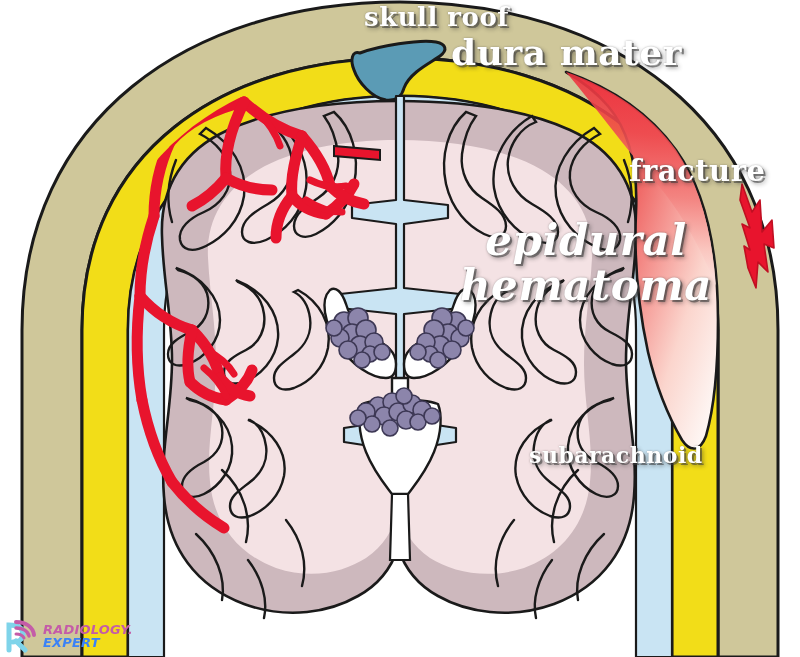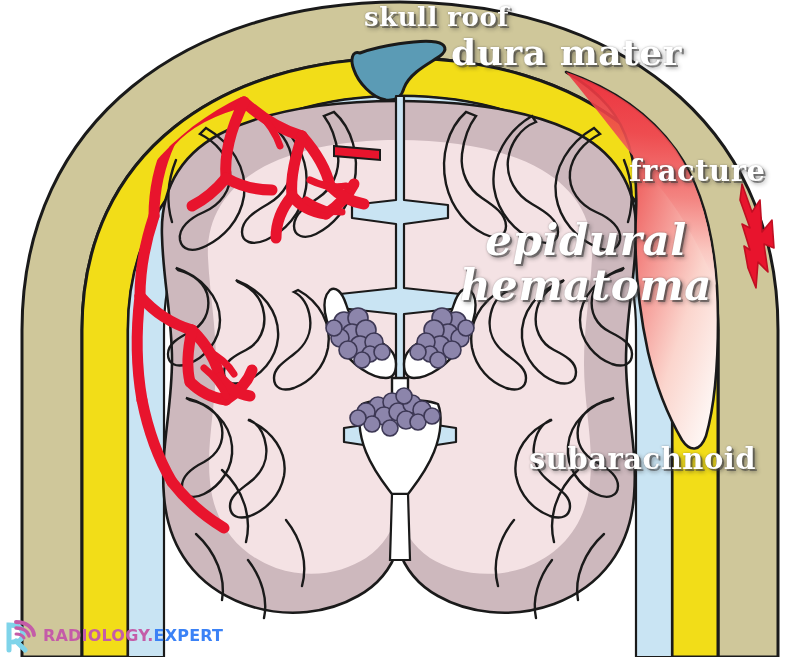--- a/index.html
+++ b/index.html
@@ -51,44 +51,45 @@
     font-size: 42px;
     text-align: center;
     font-style: italic;
   }
   #label-epidural-hematoma .l2 {
     display: block;
     text-align: left;
   }
   #label-subarachnoid-space {
     left: 529px; top: 444px;
-    font-size: 29px;
+    font-size: 22px;
     text-align: right;
   }
   #label-subarachnoid-space .l2 {
     display: block;
     text-align: right;
   }
   #logo {
     position: absolute;
     left: 5px;
     top: 619px;
     display: flex;
     align-items: center;
     gap: 4px;
   }
   #logo-mark { display: block; }
   #logo-text {
     display: flex;
-    flex-direction: row;
+    flex-direction: column;
     line-height: 1.0;
     font-family: "DejaVu Sans", sans-serif;
     font-weight: bold;
-    font-size: 16px;
+    font-size: 13px;
     letter-spacing: 0.2px;
+    font-style: italic;
   }
   #logo-word-radiology { color: #c45ca8; }
   #logo-word-expert { color: #3b82f6; }
 </style>
 </head>
 <body>
 
 <svg id="illustration" viewBox="0 0 800 657" xmlns="http://www.w3.org/2000/svg">
   <defs>
     <linearGradient id="hematomaGrad" x1="0.45" y1="0" x2="0.35" y2="1">

